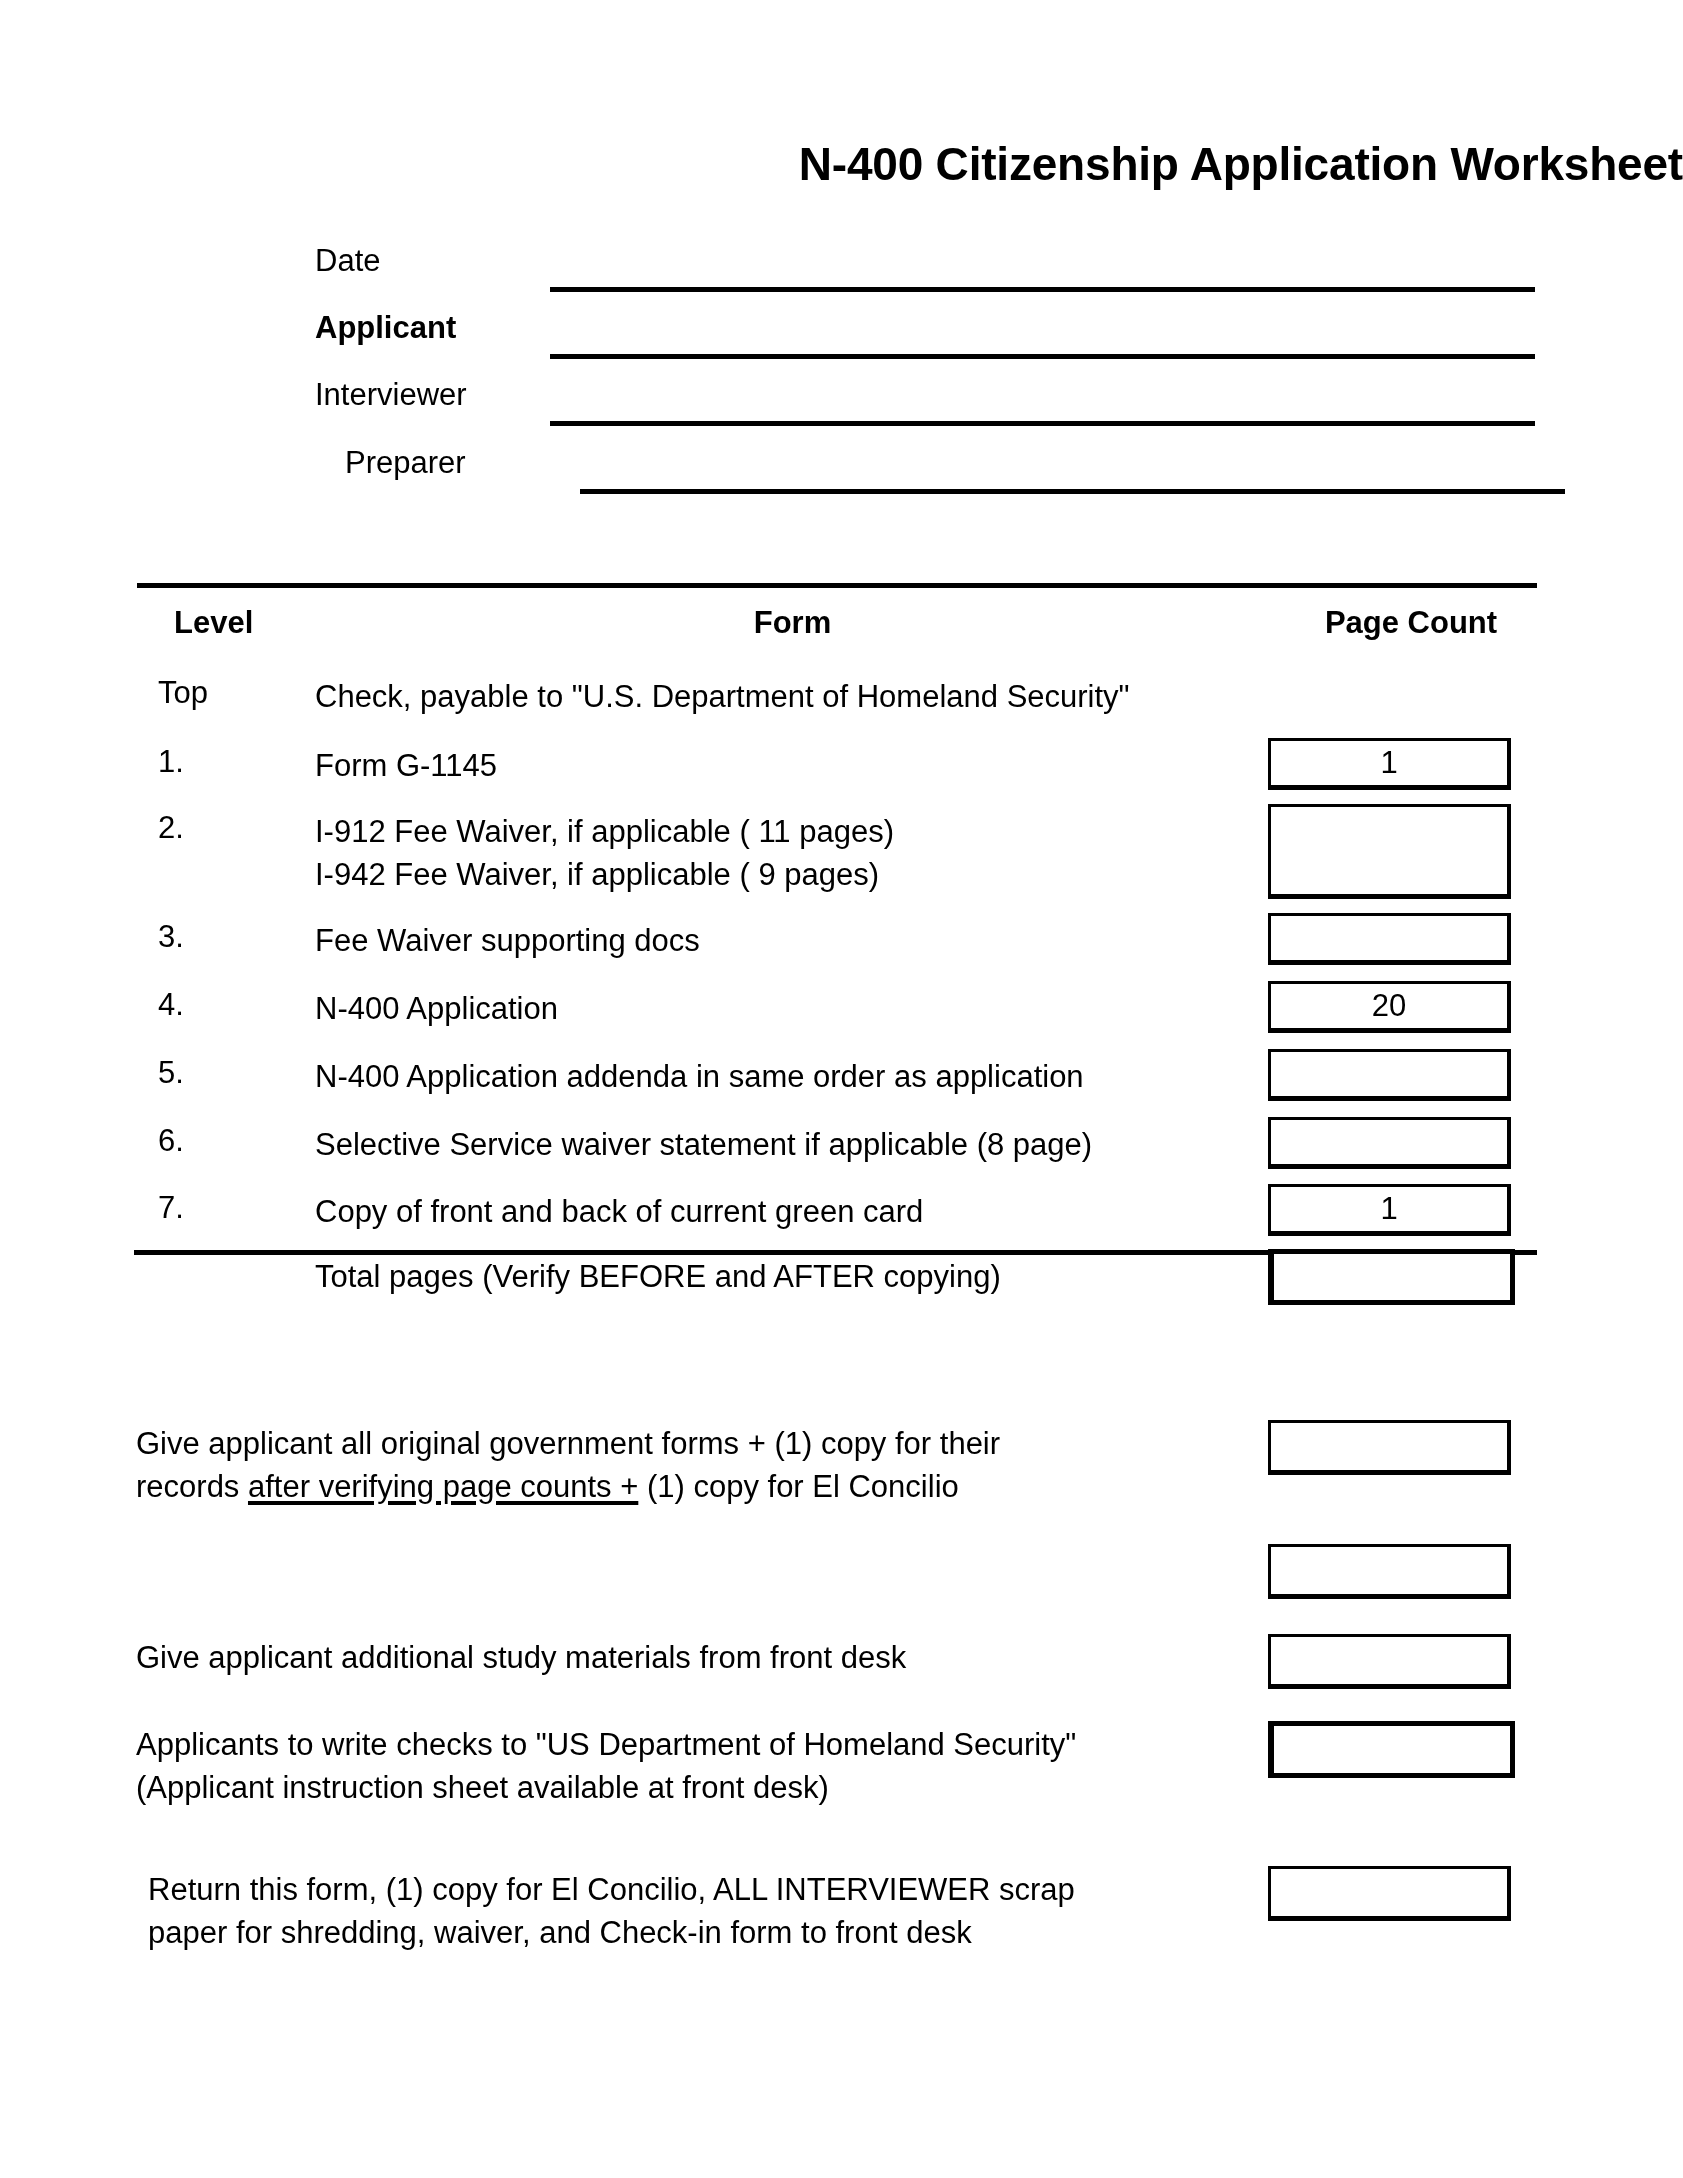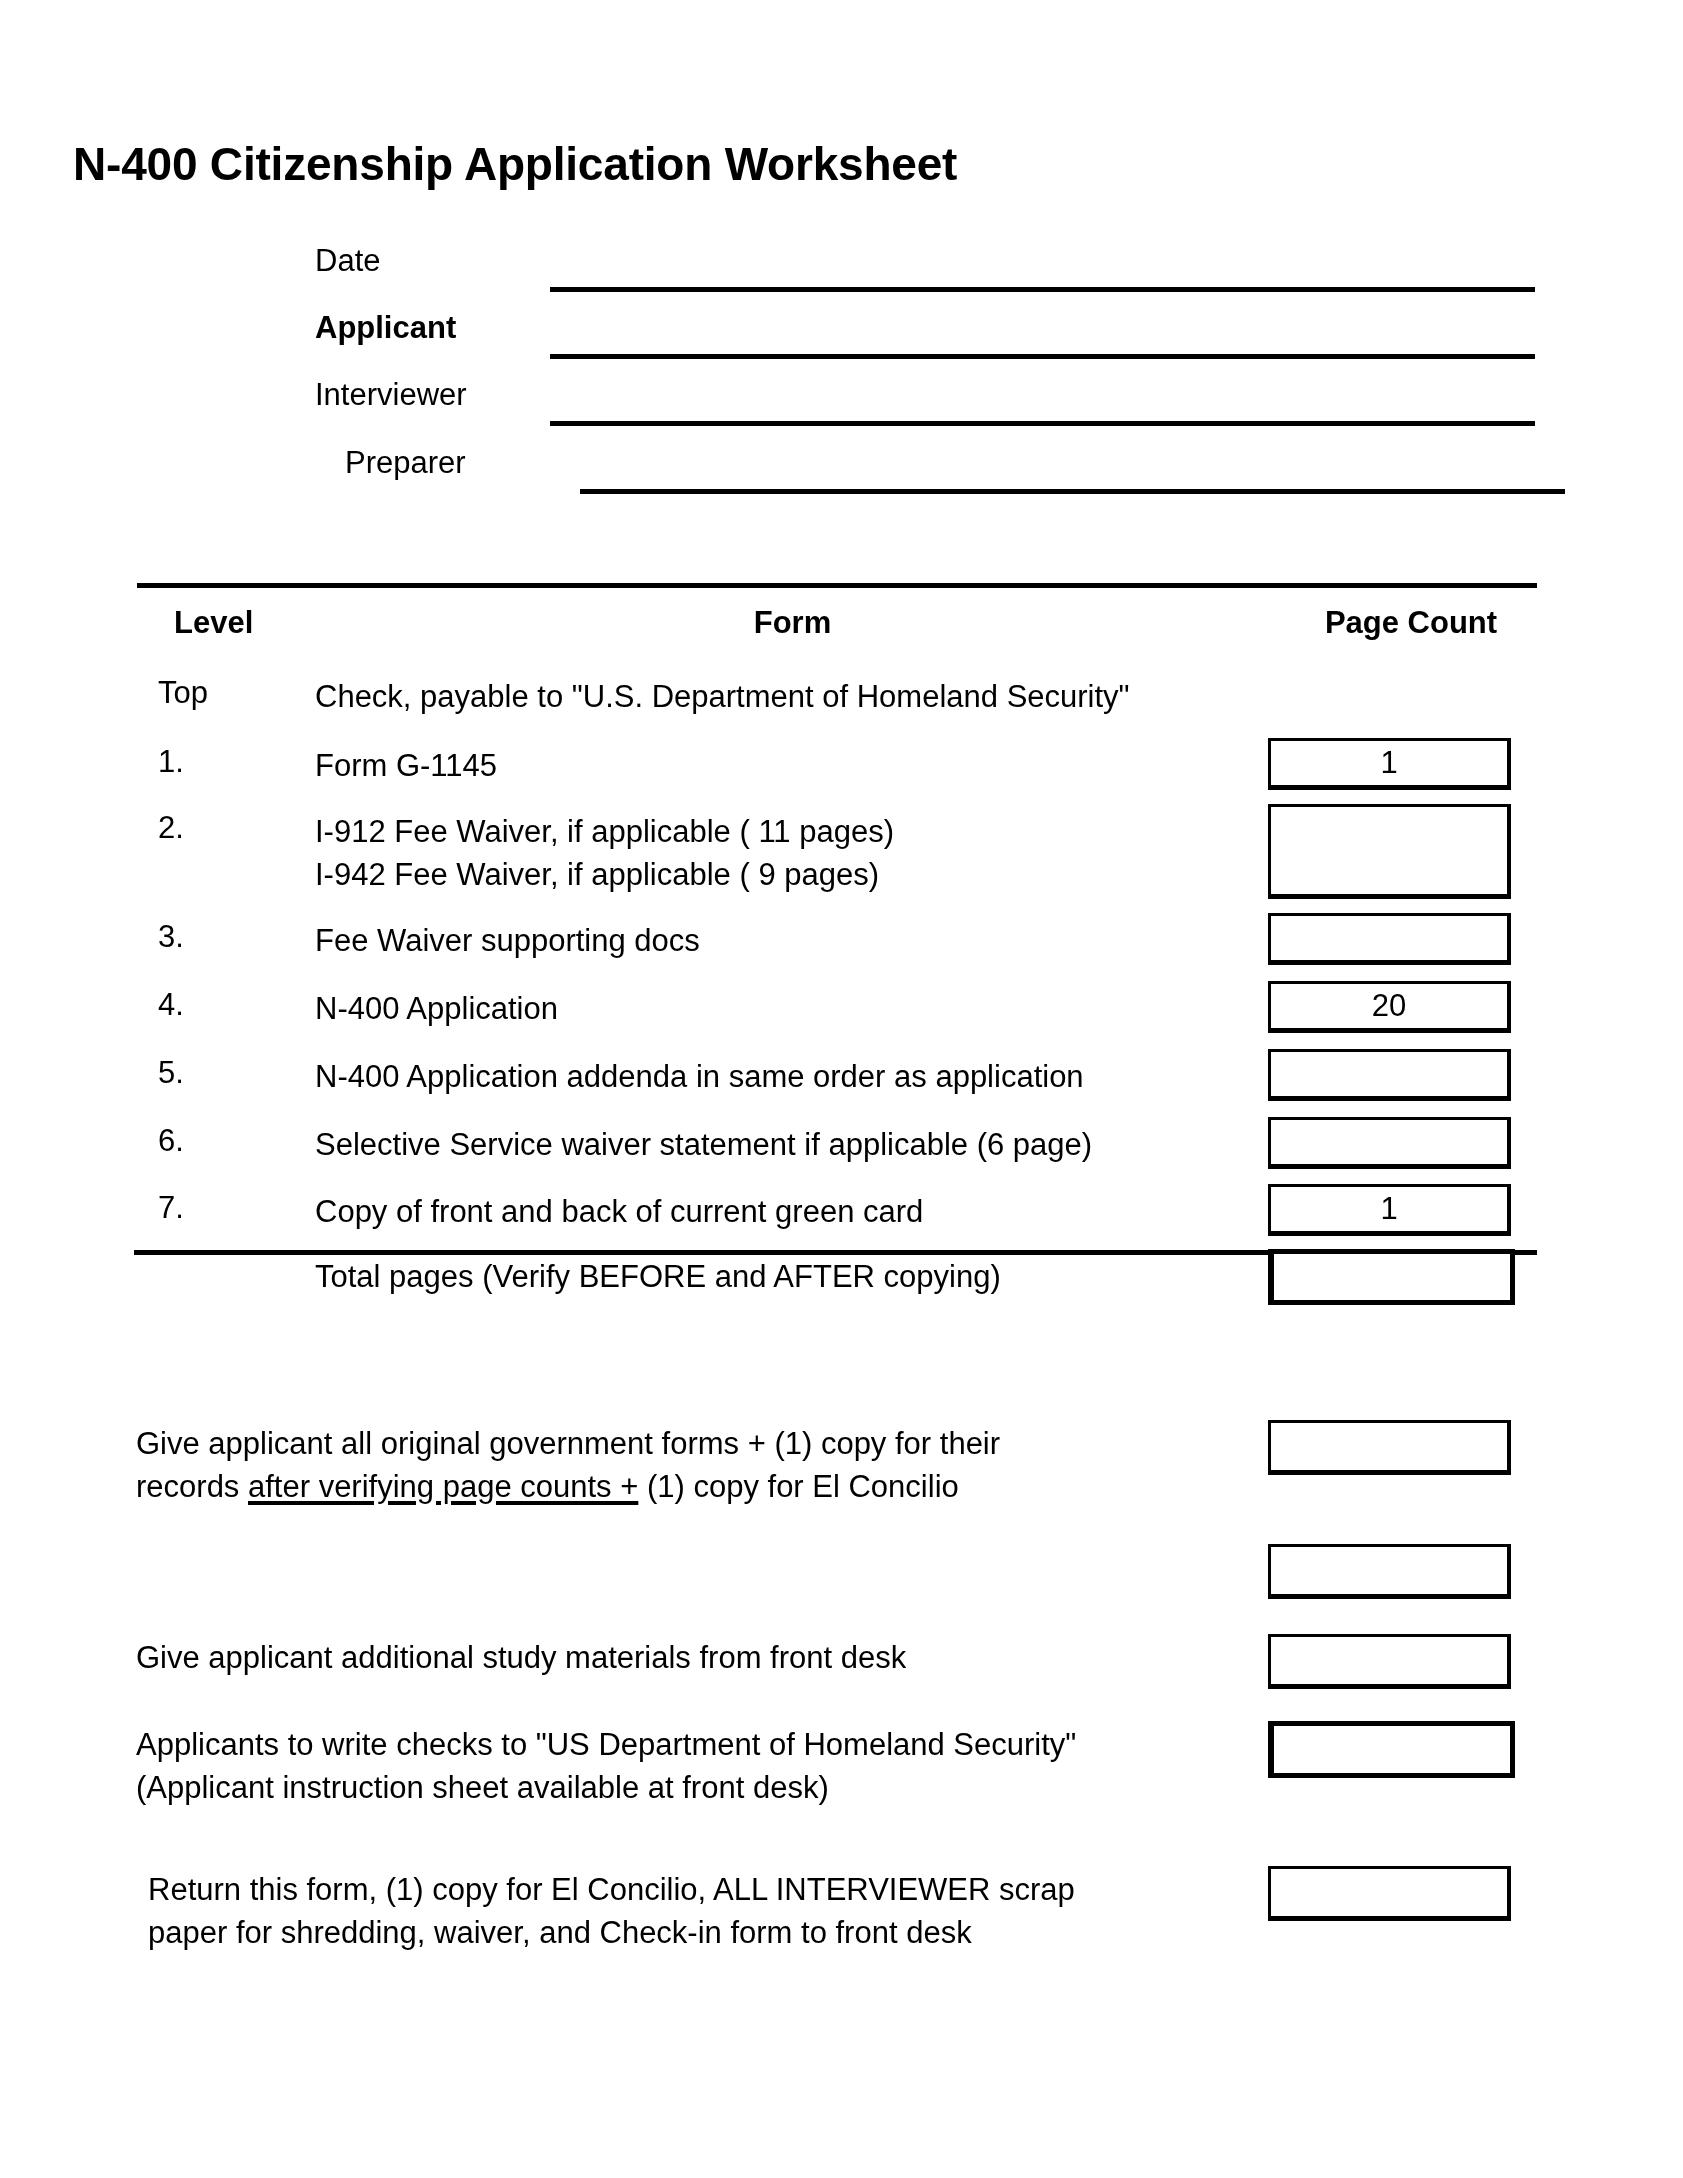--- a/index.html
+++ b/index.html
@@ -18,21 +18,21 @@
     background: #ffffff;
     overflow: hidden;
   }
 
   
   .doc-title {
     position: absolute;
     left: 0;
     top: 137px;
     width: 1683px;
-    text-align: left;
+    text-align: right;
     font-size: 46px;
     font-weight: bold;
     letter-spacing: -0.2px;
     padding-left: 73px;
     box-sizing: border-box;
   }
 
   
   .field-row {
     position: absolute;
@@ -232,21 +232,21 @@
   <div class="row" style="top:1055px;">
     <span class="row-level">5.</span>
     <span class="row-form">N-400 Application addenda in same order as application</span>
   </div>
   <div class="count-box" style="top:1049px; height:38px; padding-top:6px;">
     <span class="cval"></span>
   </div>
 
   <div class="row" style="top:1123px;">
     <span class="row-level">6.</span>
-    <span class="row-form">Selective Service waiver statement if applicable (6 page)</span>
+    <span class="row-form">Selective Service waiver statement if applicable (8 page)</span>
   </div>
   <div class="count-box" style="top:1117px; height:38px; padding-top:6px;">
     <span class="cval"></span>
   </div>
 
   <div class="row" style="top:1190px;">
     <span class="row-level">7.</span>
     <span class="row-form">Copy of front and back of current green card</span>
   </div>
   <div class="count-box" style="top:1184px; height:38px; padding-top:6px;">

